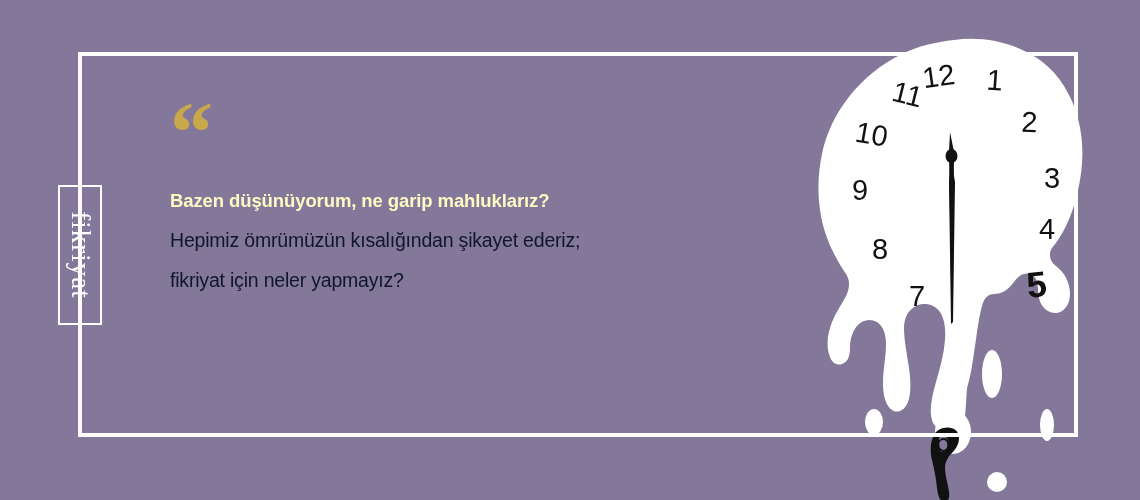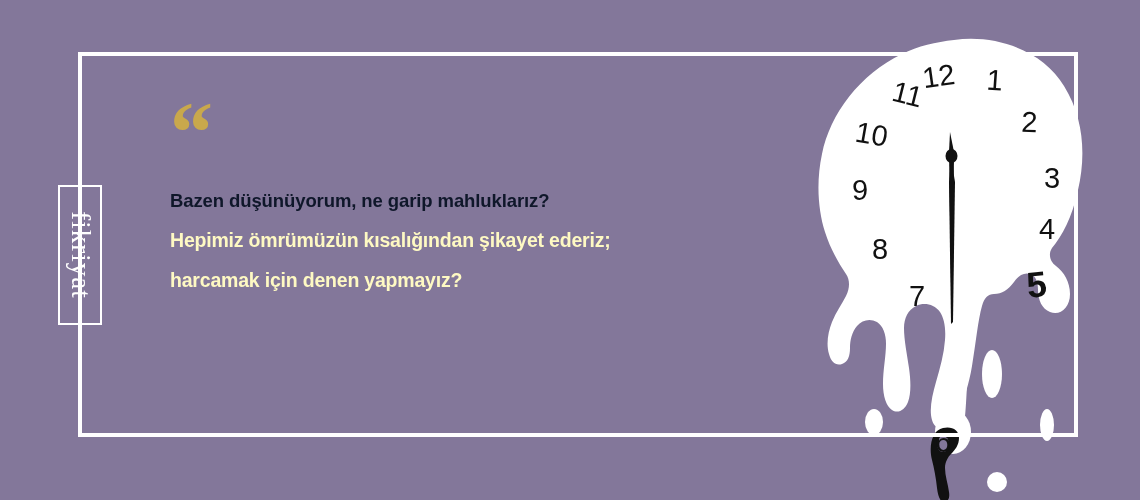--- a/index.html
+++ b/index.html
@@ -67,31 +67,31 @@
     color: #c9a84c;
     font-family: "Liberation Serif", serif;
     font-size: 86px;
     line-height: 50px;
     height: 58px;
     font-weight: 700;
     letter-spacing: -2px;
     user-select: none;
   }
   .quote-lead {
-    color: #0f172a;
+    color: #fef9c3;
     font-size: 18.5px;
     font-weight: 700;
     line-height: 38px;
     letter-spacing: -0.1px;
     margin-top: 16px;
   }
   .quote-line {
-    color: #fef9c3;
+    color: #0f172a;
     font-size: 19.5px;
-    font-weight: 700;
+    font-weight: 400;
     line-height: 40px;
     letter-spacing: -0.2px;
     white-space: nowrap;
   }
 
   
   .clock {
     position: absolute;
     left: 812px;
     top: 22px;
@@ -220,16 +220,16 @@
 
   <div class="brand">
     <div class="brand-box"></div>
     <div class="brand-text">fikriyat</div>
   </div>
 
   <div class="quote-wrap">
     <div class="quote-mark">“</div>
     <div class="quote-lead">Bazen düşünüyorum, ne garip mahluklarız?</div>
     <div class="quote-line">Hepimiz ömrümüzün kısalığından şikayet ederiz;</div>
-    <div class="quote-line">harcamak için denen yapmayız?</div>
+    <div class="quote-line">fikriyat için neler yapmayız?</div>
   </div>
 
 </div>
 
 </body></html>

